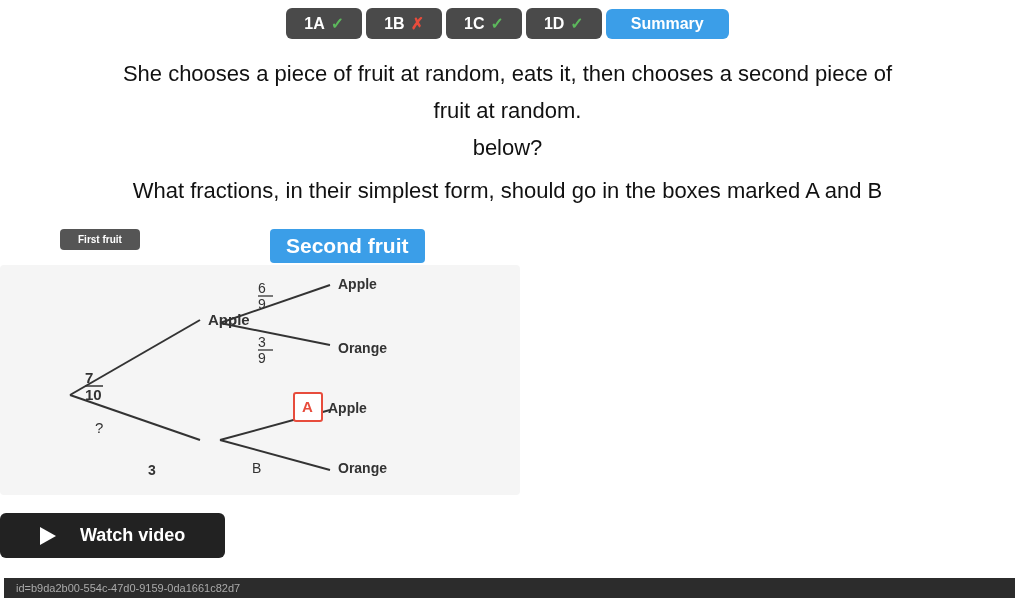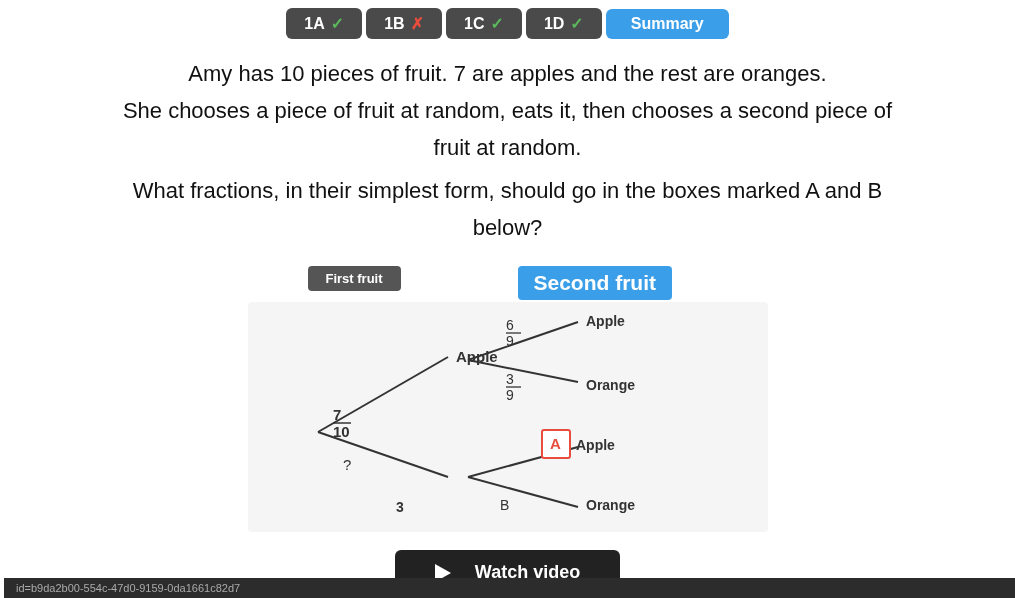--- a/index.html
+++ b/index.html
@@ -10,21 +10,21 @@
       height: 598px;
       overflow: hidden;
       position: relative;
     }
     .main-container {
       background: white;
       width: 100%;
       height: 100%;
       display: flex;
       flex-direction: column;
-      align-items: center;
+      align-items: flex-start;
     }
 
     
     .top-nav {
       display: flex;
       flex-direction: row;
       align-items: center;
       justify-content: center;
       gap: 4px;
       padding: 8px 12px;
@@ -90,21 +90,21 @@
     }
 
     
     .label-first {
       position: absolute;
       top: 0; left: 60px;
       background: #555;
       color: white;
       padding: 5px 18px;
       border-radius: 4px;
-      font-size: 13px;
+      font-size: 10px;
       font-weight: bold;
     }
     .label-second {
       position: absolute;
       top: 0; left: 270px;
       background: #3b9ee8;
       color: white;
       padding: 5px 16px;
       border-radius: 4px;
       font-size: 21px;
@@ -183,25 +183,24 @@
     <button class="tab tab-correct">
       <span>1D</span>
       <span class="check-icon">✓</span>
     </button>
     <button class="tab-summary">
       <span>Summary</span>
     </button>
   </div>
 
   <div class="question-area">
-    <div class="question-line">Amy has 10 pieces of fruit. 7 are apples and the rest are oranges.</div>
     <div class="question-line">She chooses a piece of fruit at random, eats it, then chooses a second piece of</div>
     <div class="question-line">fruit at random.</div>
+    <div class="question-line">below?</div>
     <div class="question-line" style="margin-top:10px;">What fractions, in their simplest form, should go in the boxes marked A and B</div>
-    <div class="question-line">below?</div>
   </div>
 
   <div class="diagram-container">
 
     <div class="label-first">First fruit</div>
     <div class="label-second">Second fruit</div>
 
     <svg class="tree-svg" viewBox="0 0 520 230">
 
       <rect x="0" y="0" width="520" height="230" fill="#f5f5f5" rx="4" ry="4"></rect>

